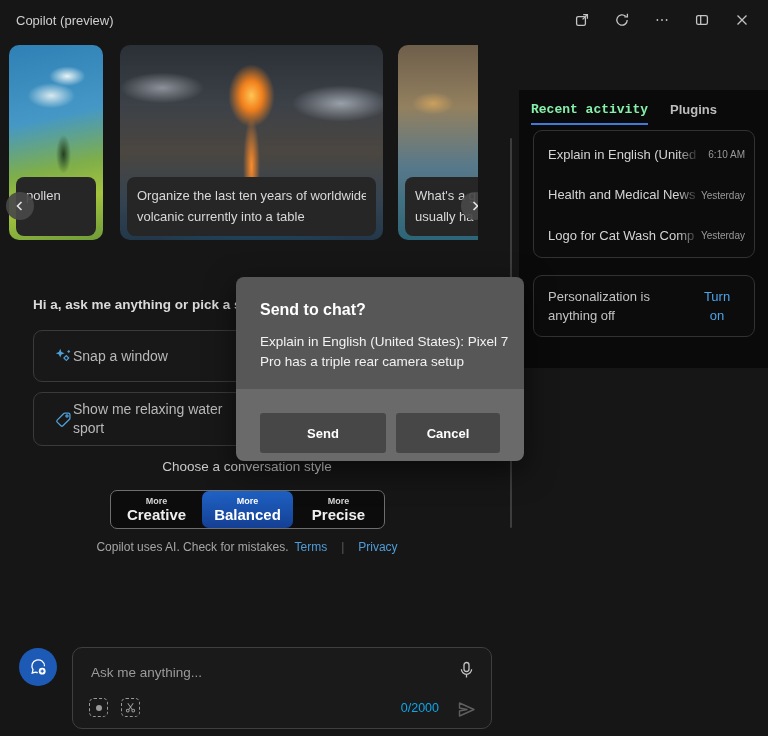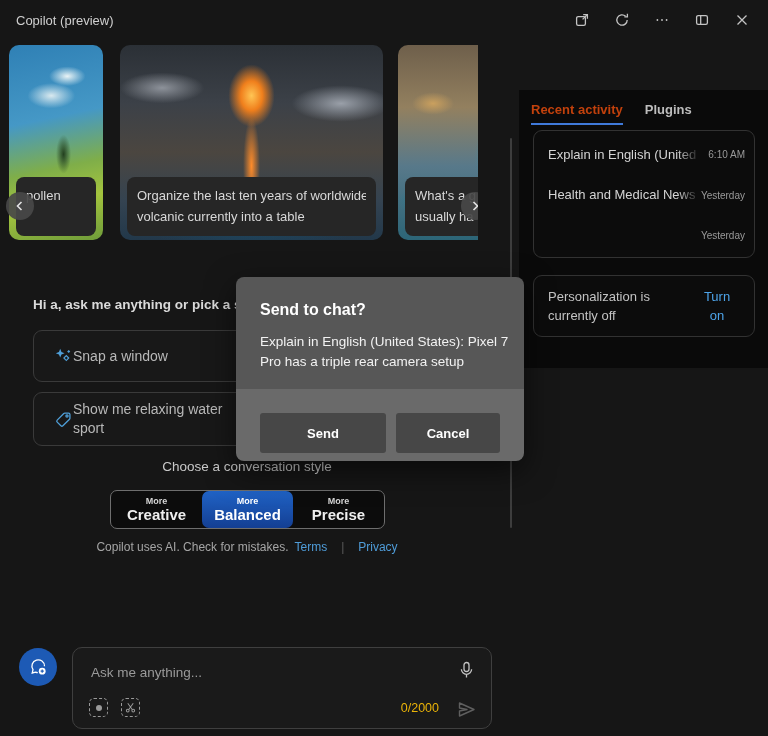--- a/index.html
+++ b/index.html
@@ -49,21 +49,21 @@
   .nav-arrow svg { stroke:#e3e3e3; fill:none; stroke-width:1.6; }
   .arrow-left { left:6px; } .arrow-right { left:461px; }
 
   
   .vscroll { position:absolute; left:510px; top:138px; width:2px; height:390px; background:#3d3d3d; border-radius:2px; }
 
   
   .rpanel { position:absolute; left:519px; top:90px; width:249px; height:278px; background:#0a0a0a; }
   .tabs { position:absolute; left:12px; top:12px; display:flex; gap:22px; }
   .tab { font-size:13px; font-weight:700; padding-bottom:6px; cursor:pointer; }
-  .tab.active { color:#c2410c; border-bottom:2.5px solid #3f79d9; }
+  .tab.active { color:#86efac; border-bottom:2.5px solid #3f79d9;font-family:Liberation Mono, monospace; }
   .tab.inactive { color:#bdbdbd; }
   .hist-card { position:absolute; left:14px; top:40px; width:222px; height:128px;
       background:#0c0c0c; border:1px solid #323232; border-radius:9px; padding:3px 0; }
   .hist-row { position:relative; height:40.5px; display:flex; align-items:center;
       padding-left:14px; cursor:pointer; }
   .hist-title { font-size:13px; color:#d4d4d4; white-space:nowrap; overflow:hidden; width:152px;
       -webkit-mask-image:linear-gradient(90deg,#000 85%,transparent 100%);
       mask-image:linear-gradient(90deg,#000 85%,transparent 100%); }
   .hist-time { position:absolute; right:9px; top:50%; transform:translateY(-50%);
       font-size:10px; color:#9a9a9a; }
@@ -110,21 +110,21 @@
   .composer input { position:absolute; left:18px; top:12px; width:330px; height:24px;
       background:transparent; border:none; outline:none; color:#d8d8d8; font-size:13.5px;
       font-family:"Liberation Sans","DejaVu Sans",sans-serif; }
   .composer input::placeholder { color:#9a9a9a; }
   .mic { position:absolute; right:16px; top:13px; cursor:pointer; }
   .cap-btn { position:absolute; bottom:11px; width:19px; height:19px; border:1.4px dashed #9a9a9a;
       border-radius:5px; cursor:pointer; display:flex; align-items:center; justify-content:center; }
   .cap-shot { left:16px; }
   .cap-snip { left:48px; }
   .cap-shot .dot { width:6px; height:6px; border-radius:50%; background:#9a9a9a; }
-  .counter { position:absolute; right:52px; bottom:13px; font-size:12.5px; color:#eab308; }
+  .counter { position:absolute; right:52px; bottom:13px; font-size:12.5px; color:#0ea5e9; }
   .send { position:absolute; right:14px; bottom:8px; cursor:pointer; }
 
   
   .dialog { position:absolute; left:236px; top:277px; width:288px; height:184px; border-radius:8px;
       overflow:hidden; z-index:10; box-shadow:0 10px 30px rgba(0,0,0,.55); }
   .dlg-body { position:absolute; left:0; top:0; width:100%; height:112px; background:#575757;
       padding:24px 24px 0 24px; }
   .dlg-title { font-size:16px; font-weight:700; color:#ffffff; margin-bottom:13px; }
   .dlg-text { font-size:13.5px; color:#f2f2f2; line-height:1.5; }
   .dlg-text .ln { white-space:nowrap; }
@@ -220,25 +220,26 @@
     <div class="hist-card">
       <div class="hist-row">
         <div class="hist-title">Explain in English (United S</div>
         <div class="hist-time">6:10 AM</div>
       </div>
       <div class="hist-row">
         <div class="hist-title">Health and Medical News</div>
         <div class="hist-time">Yesterday</div>
       </div>
       <div class="hist-row">
+        <div class="hist-title">Logo for Cat Wash Comp</div>
         <div class="hist-time">Yesterday</div>
       </div>
     </div>
     <div class="pers-card">
-      <div class="pers-text">Personalization is currently off</div>
+      <div class="pers-text">Personalization is anything off</div>
       <div class="pers-link">Turn on</div>
     </div>
   </div>
 
   <div class="greeting">Hi a, ask me anything or pick a sug</div>
 
   <div class="sugg sugg-1">
     <svg width="19" height="19" viewBox="0 0 19 19">
       <path d="M6.2 1.8l1.25 3.15L10.6 6.2 7.45 7.45 6.2 10.6 4.95 7.45 1.8 6.2l3.15-1.25z" fill="#4f9fd8"></path>
       <rect x="10.6" y="9.4" width="3.4" height="3.4" transform="rotate(45 12.3 11.1)" fill="none" stroke="#4f9fd8" stroke-width="1.2"></rect>

